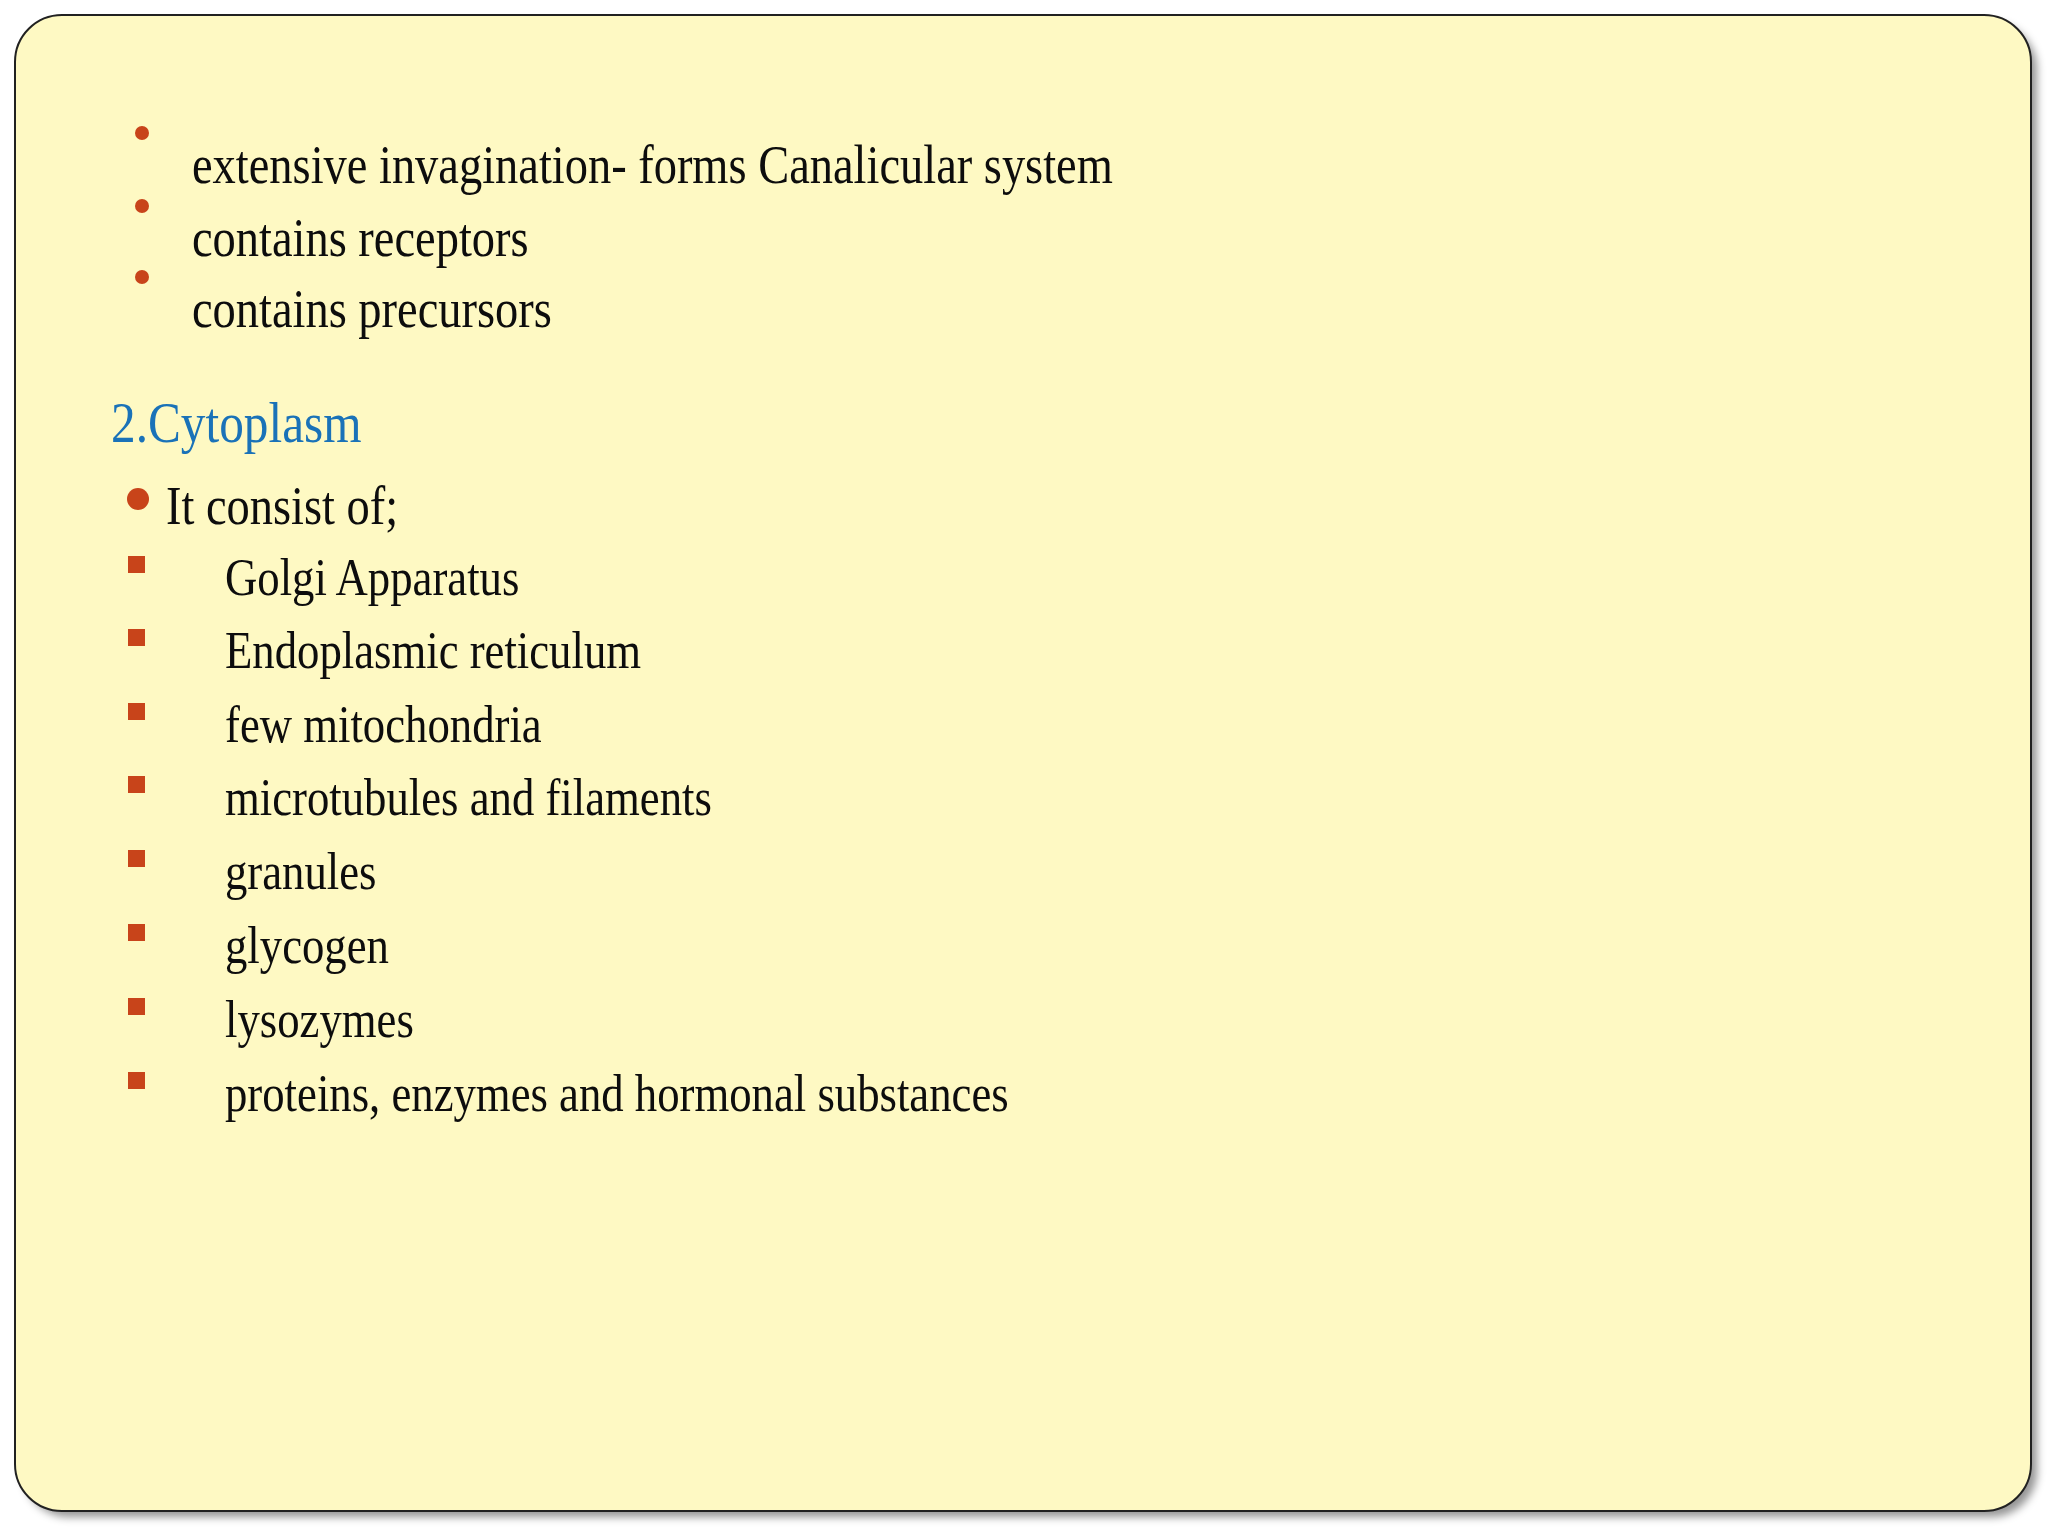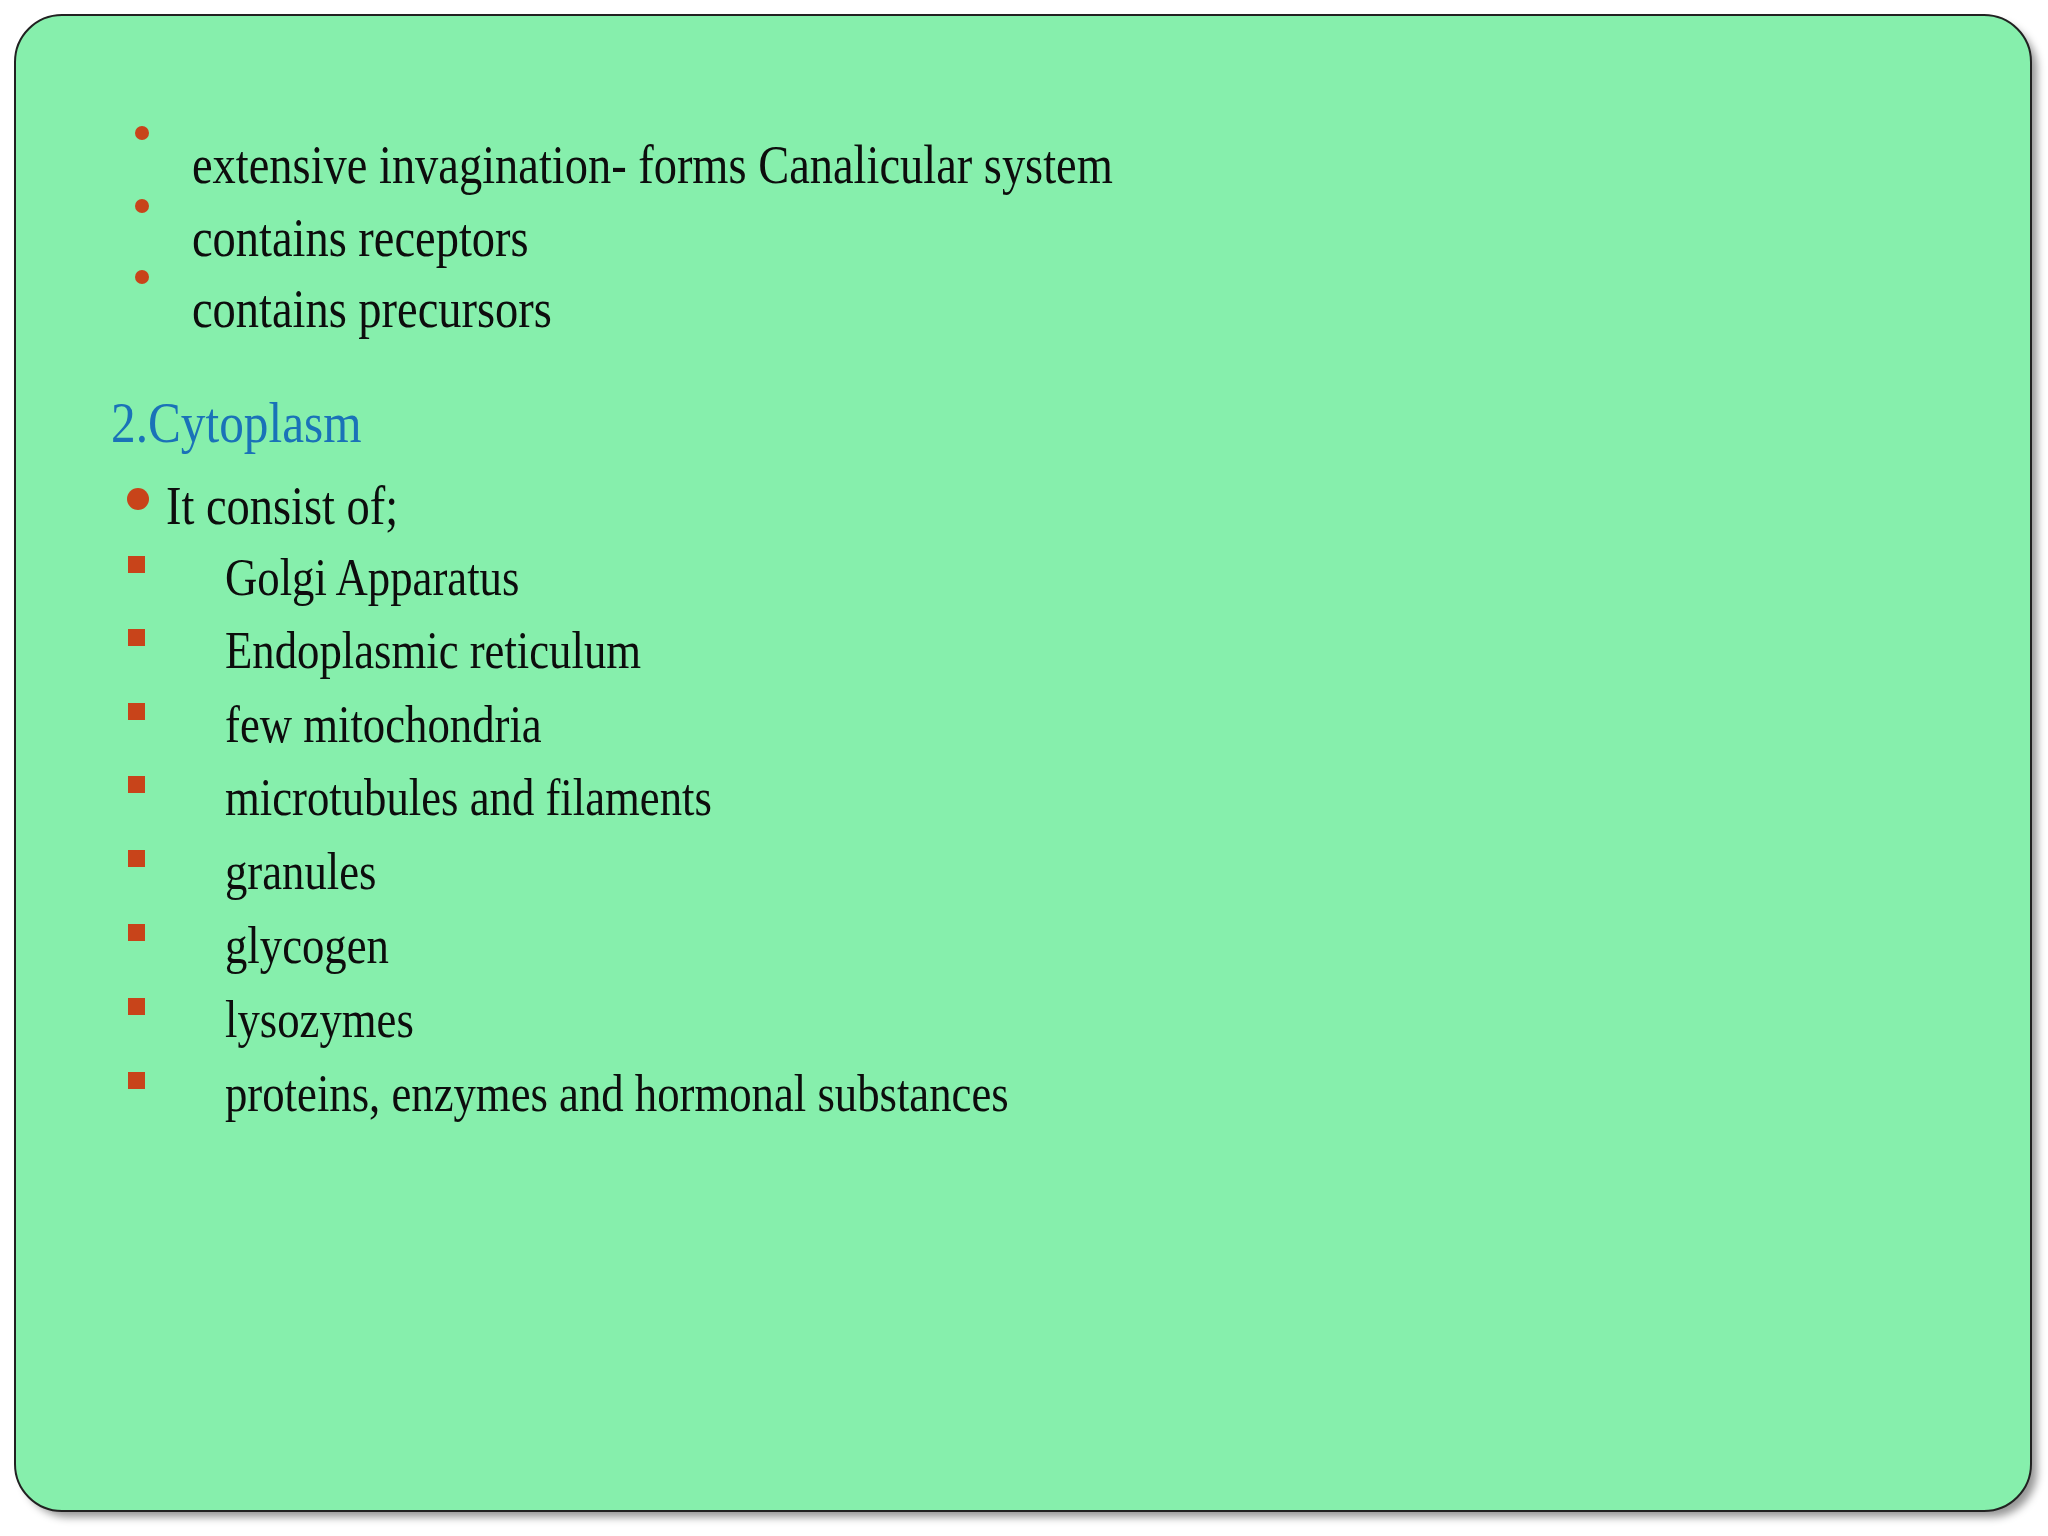--- a/index.html
+++ b/index.html
@@ -15,21 +15,21 @@
   }
 
   
   #slide-frame {
     position: absolute;
     left: 14px;
     top: 14px;
     width: 2018px;
     height: 1498px;
     box-sizing: border-box;
-    background: #86efac;
+    background: #fef9c3;
     border: 2.5px solid #212121;
     border-radius: 48px;
     box-shadow: 7px 7px 9px -2px rgba(0,0,0,0.42);
   }
 
   
   #slide-body {
     position: absolute;
     left: 0;
     top: 0;

